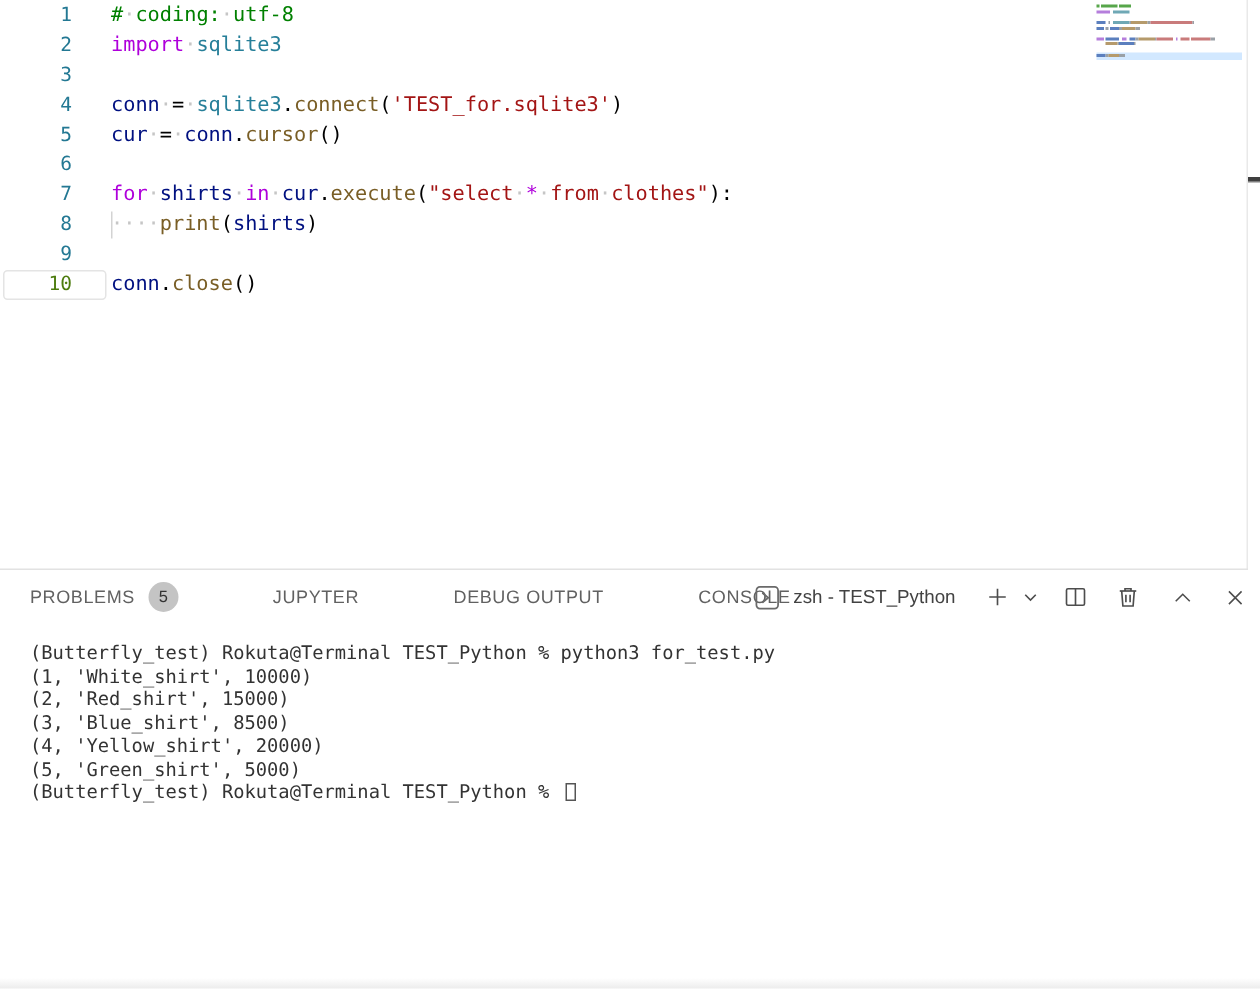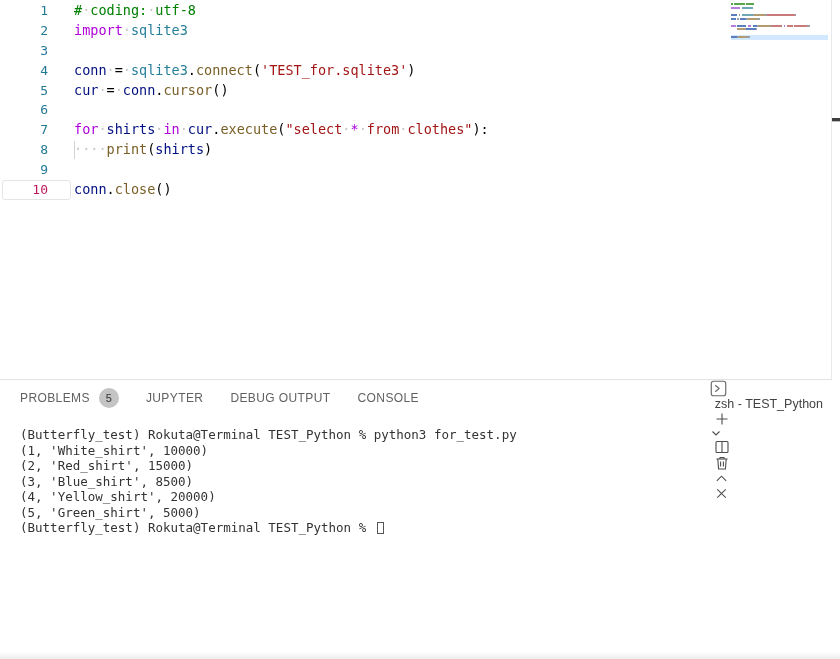--- a/index.html
+++ b/index.html
@@ -15,21 +15,21 @@
   .active-line-box {
     position:absolute; left:2px; top:180px; width:69px; height:20px;
     background:#fff; border:1px solid #e4e4e4; border-radius:3px; z-index:0;
   }
   .gutter {
     position:absolute; top:1px; left:0; width:48px; z-index:1;
     text-align:right; font-family:"DejaVu Sans Mono", monospace;
     font-size:13px; color:#237893;
   }
   .gutter-line { height:19.9px; line-height:19.9px; }
-  .gutter-line.active { color:#be185d; }
+  .gutter-line.active { color:#4d7c0f; }
   .code {
     position:absolute; top:1px; left:74px; z-index:1;
     font-family:"DejaVu Sans Mono", monospace; font-size:13.5px; white-space:pre;
   }
   .code-line { height:19.9px; line-height:19.9px; position:relative; }
   .indent-guide { position:absolute; left:0px; top:1px; width:1px; height:18px; background:#d3d3d3; }
 
   .tok-comment { color:#008000; }
   .tok-keyword { color:#AF00DB; }
   .tok-type    { color:#267F99; }
@@ -52,32 +52,32 @@
   .bg-func{background:#b59a6b;} .bg-string{background:#c97b7b;}
   .bg-punct{background:#9aa0a6;} .bg-ws{background:transparent;}
 
   .editor-right-line { position:absolute; left:831px; top:0; width:1px; height:380px; background:#e9e9e9; }
   .scroll-notch { position:absolute; left:832px; top:118px; width:8px; height:4px; background:#3f3f3f; border-bottom:1px solid #bdbdbd; z-index:3; }
 
   
   .panel-top-border { position:absolute; top:379px; left:0; width:832px; height:1px; background:#e2e2e2; }
   .panel { position:absolute; top:380px; left:0; width:840px; height:279px; background:#fff; }
   .panel-header { position:relative; height:36px; display:flex; align-items:center; padding-left:20px; }
-  .tabs { display:flex; align-items:center; height:100%; }
+  .tabs { display:flex; align-items:center; height:100%;gap:36px; }
   .tab {
     display:flex; align-items:center; gap:9px; height:100%; margin-right:27px;
     font-size:12px; letter-spacing:0.4px; color:#616161; cursor:pointer; position:relative;
   }
   .tab.active { color:#424242; }
   .tab.active::after { content:""; position:absolute; left:0; right:0; bottom:4px; height:1px; background:#424242; }
   .badge {
     width:20px; height:20px; border-radius:50%; background:#c4c4c4; color:#333;
     font-size:11px; letter-spacing:0; display:flex; align-items:center; justify-content:center;
   }
-  .header-right { position:absolute; right:3px; top:0; height:36px; display:flex; align-items:flex-start;flex-direction:column; }
+  .header-right { position:absolute; right:3px; top:0; height:36px; display:flex; align-items:center; }
   .term-label { font-size:12.5px; color:#424242; margin:0 14px 0 7px; white-space:nowrap; }
   .icon-btn { display:flex; align-items:center; justify-content:center; cursor:pointer; padding:0 6px; }
   .icon-btn.tight { padding:0 2px; }
   .icon-btn svg { display:block; }
 
   
   .terminal {
     position:absolute; top:427px; left:20px; width:800px;
     font-family:"DejaVu Sans Mono", monospace; font-size:12.5px;
     line-height:15.5px; color:#333; white-space:pre; cursor:text;

